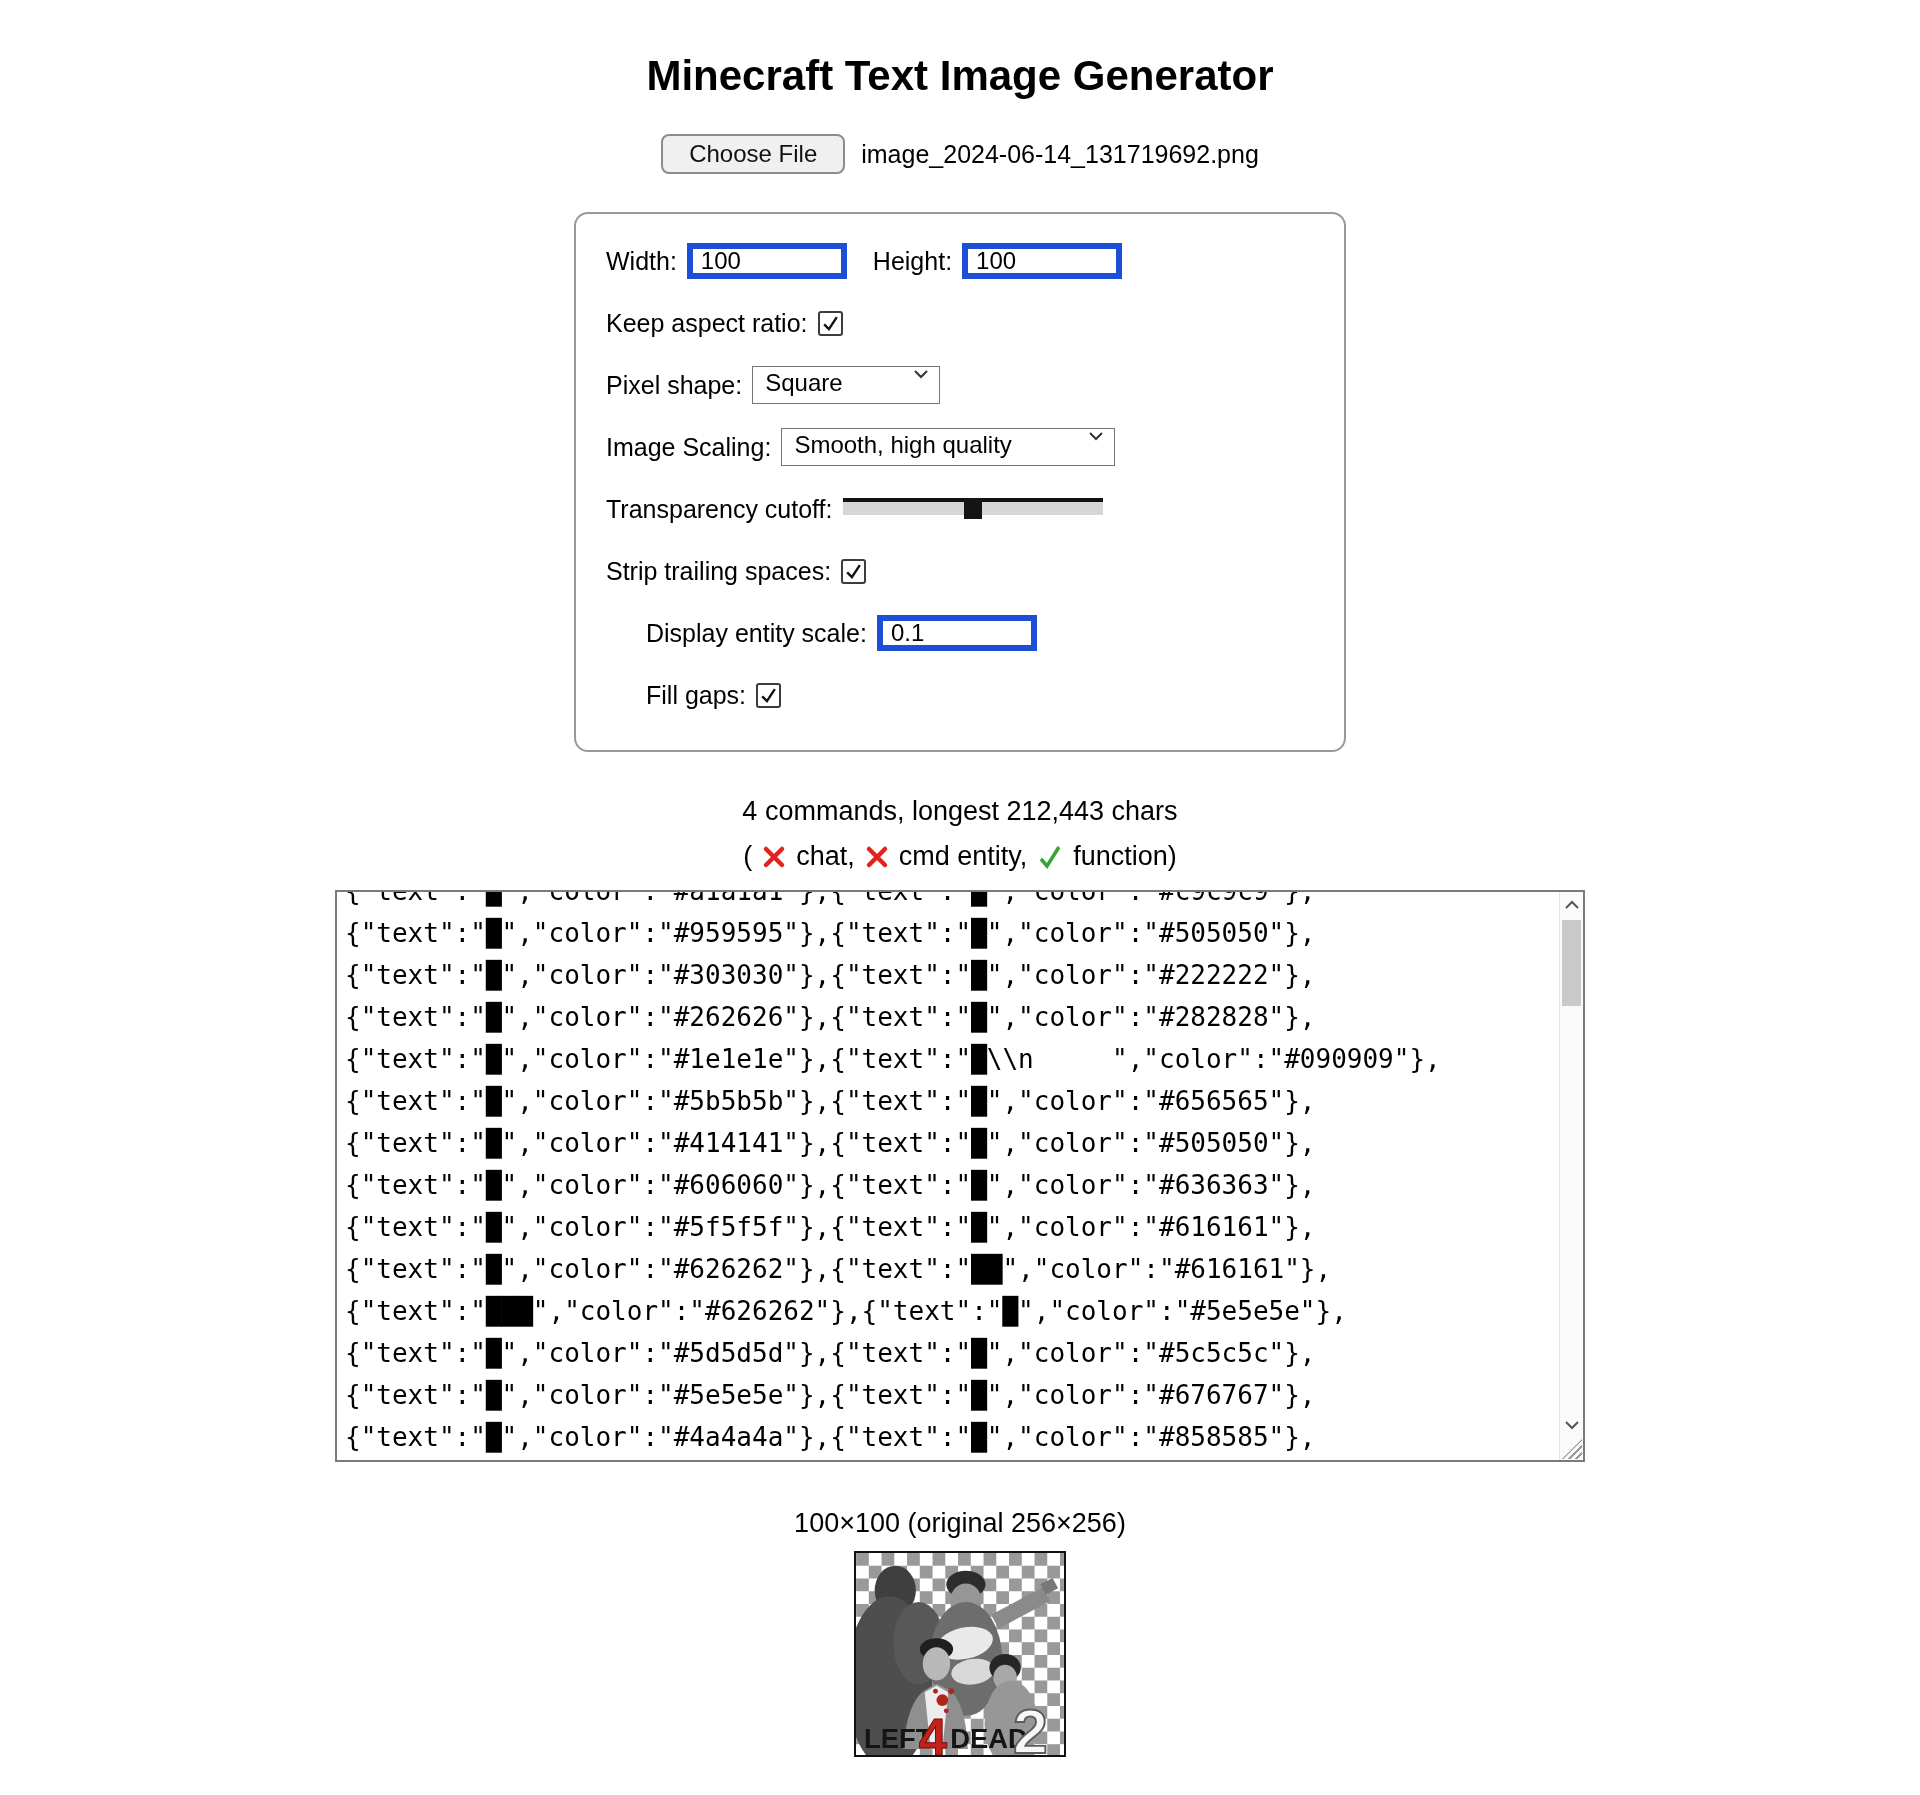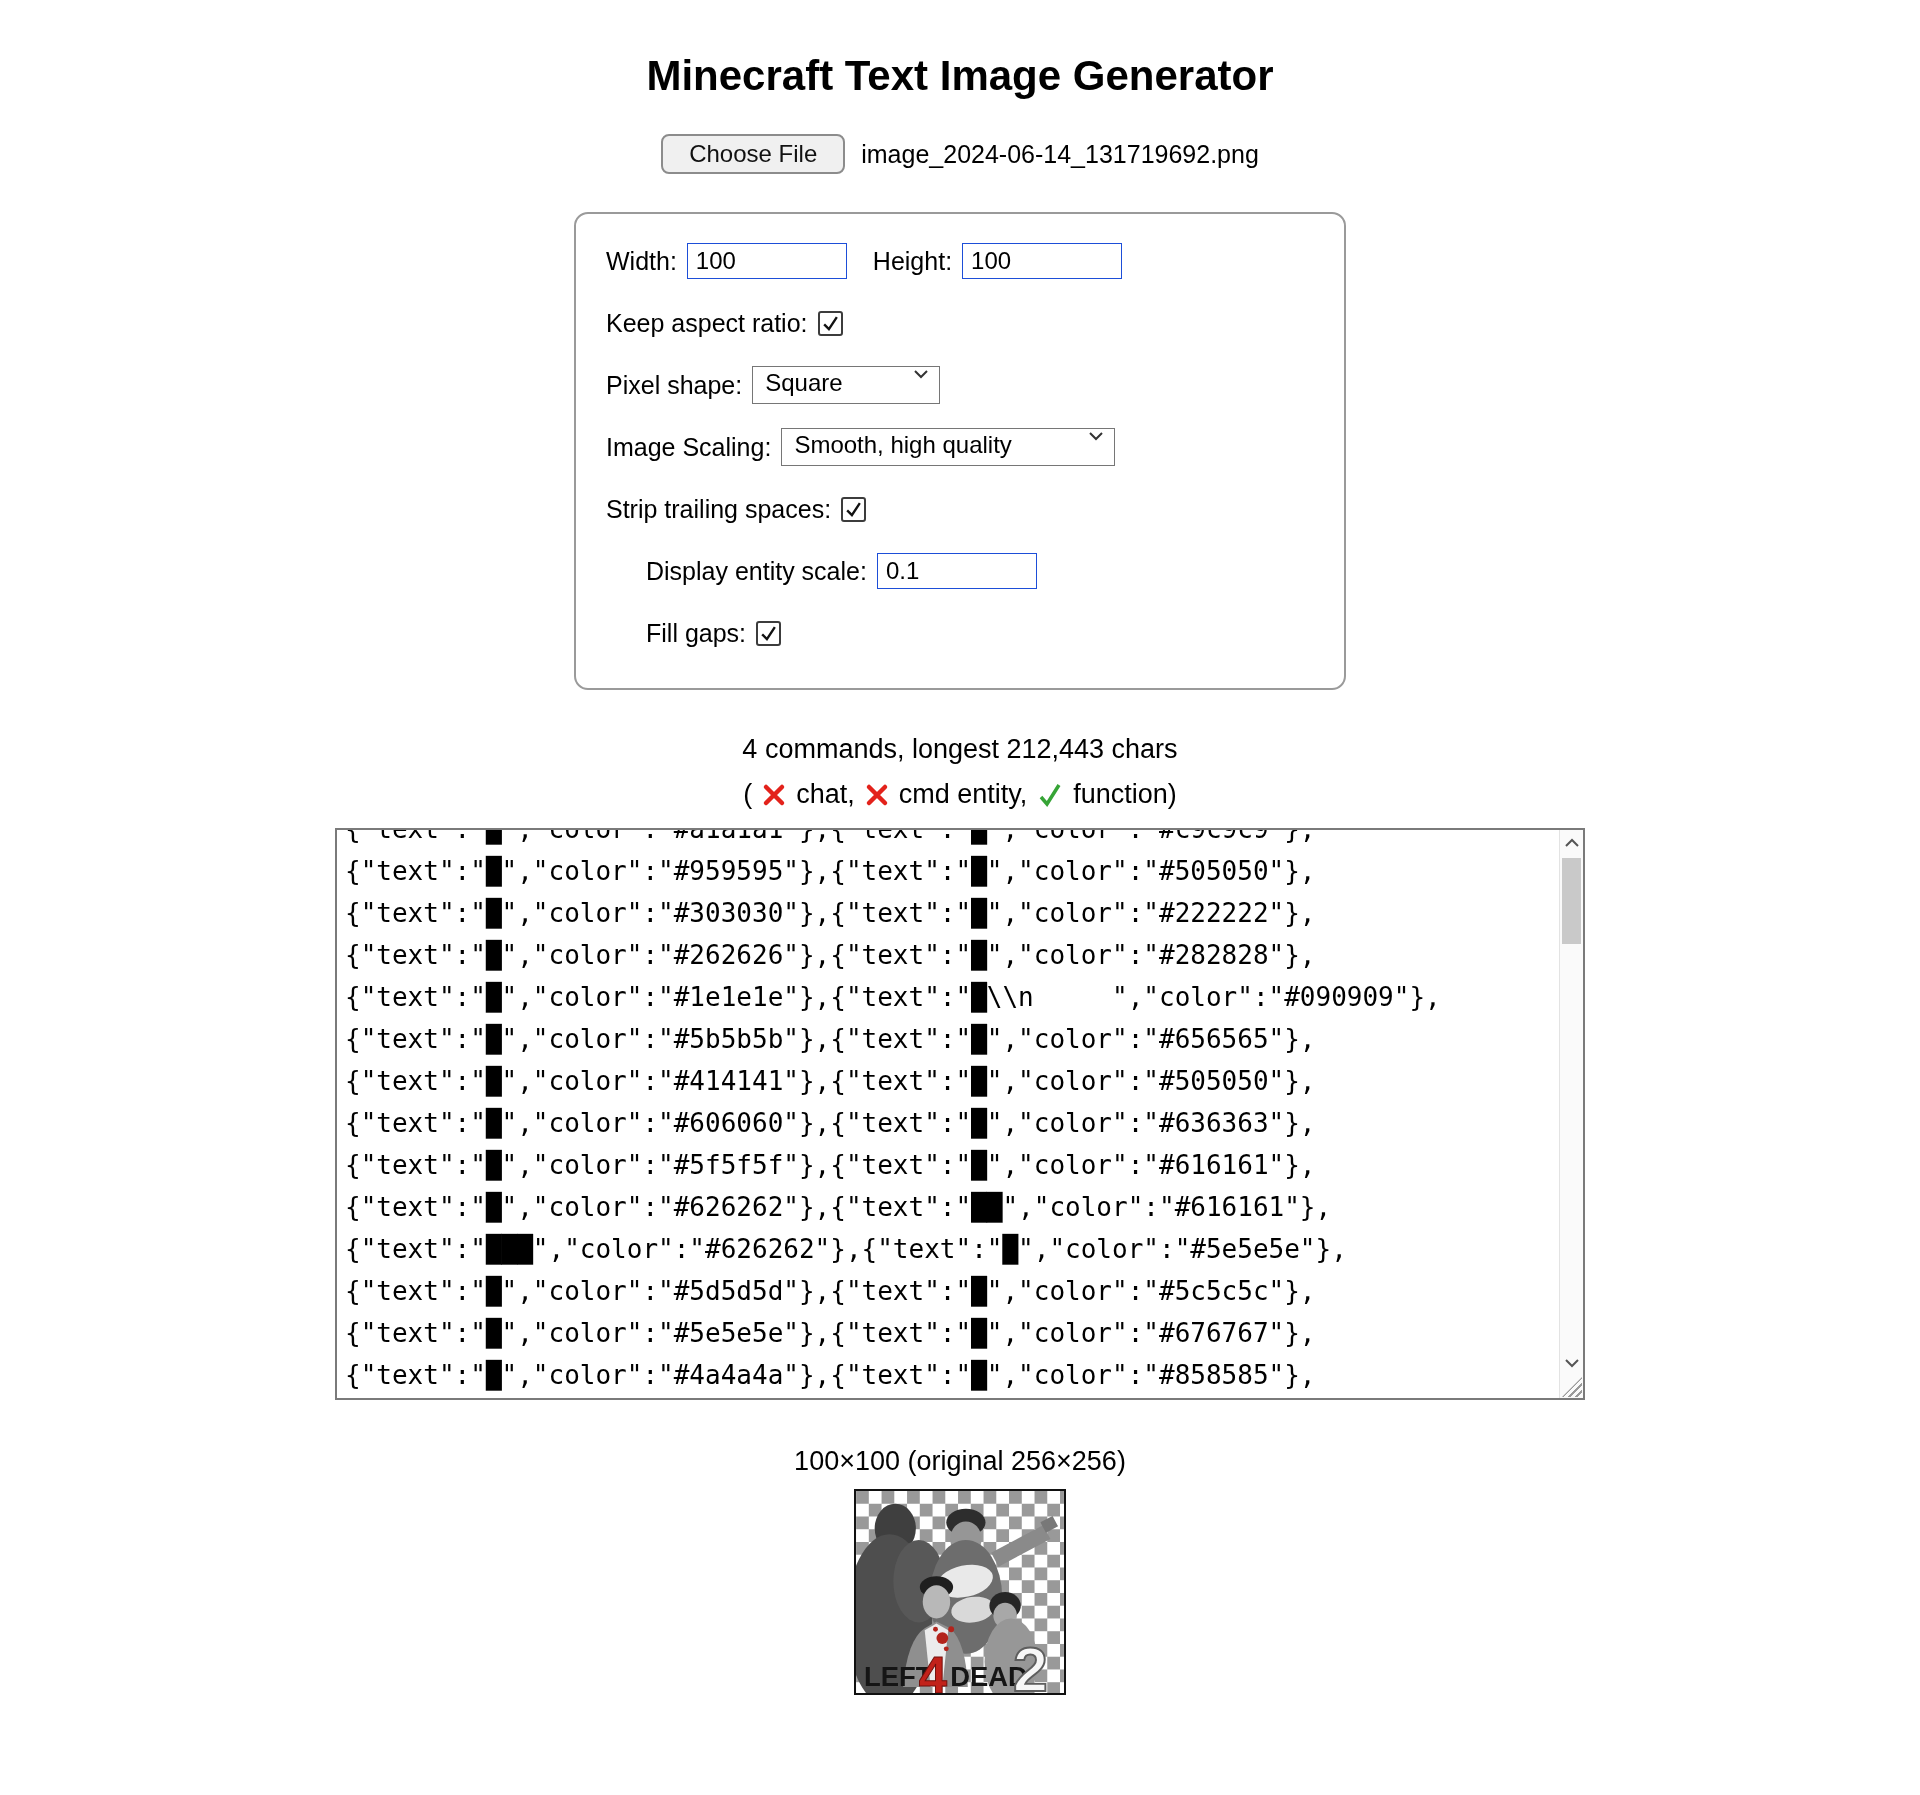--- a/index.html
+++ b/index.html
@@ -52,21 +52,21 @@
   }
   .row label { margin-right: 10px; }
   .row .ml { margin-left: 26px; }
   .row.indent { margin-left: 40px; }
 
   input.txt {
     font-family: "Liberation Sans", sans-serif;
     font-size: 24px;
     width: 160px;
     height: 36px;
-    border: 1px solid #1d4ed8;
+    border: 6px solid #1d4ed8;
     padding: 2px 8px;
     background: #fff;
     color: #000;
   }
 
   .checkbox {
     display: inline-flex;
     align-items: center;
     justify-content: center;
     width: 25px;
@@ -242,20 +242,28 @@
       <span class="select w-scaling">
         <span>Smooth, high quality</span>
         <span class="chev">
           <svg width="16" height="10" viewBox="0 0 16 10">
               <polyline points="2,2 8,8 14,2" fill="none" stroke="#333" stroke-width="2"></polyline>
             </svg>
         </span>
       </span>
     </div>
 
+    <div class="row">
+      <label>Transparency cutoff:</label>
+      <div class="slider">
+        <div class="slider-line"></div>
+        <div class="slider-track"></div>
+        <div class="slider-thumb"></div>
+      </div>
+    </div>
 
     <div class="row">
       <label>Strip trailing spaces:</label>
       <span class="checkbox">
         <svg width="19" height="19" viewBox="0 0 24 24">
             <polyline points="4,13 10,19 20,4" fill="none" stroke="#111" stroke-width="3"></polyline>
           </svg>
       </span>
     </div>
 

